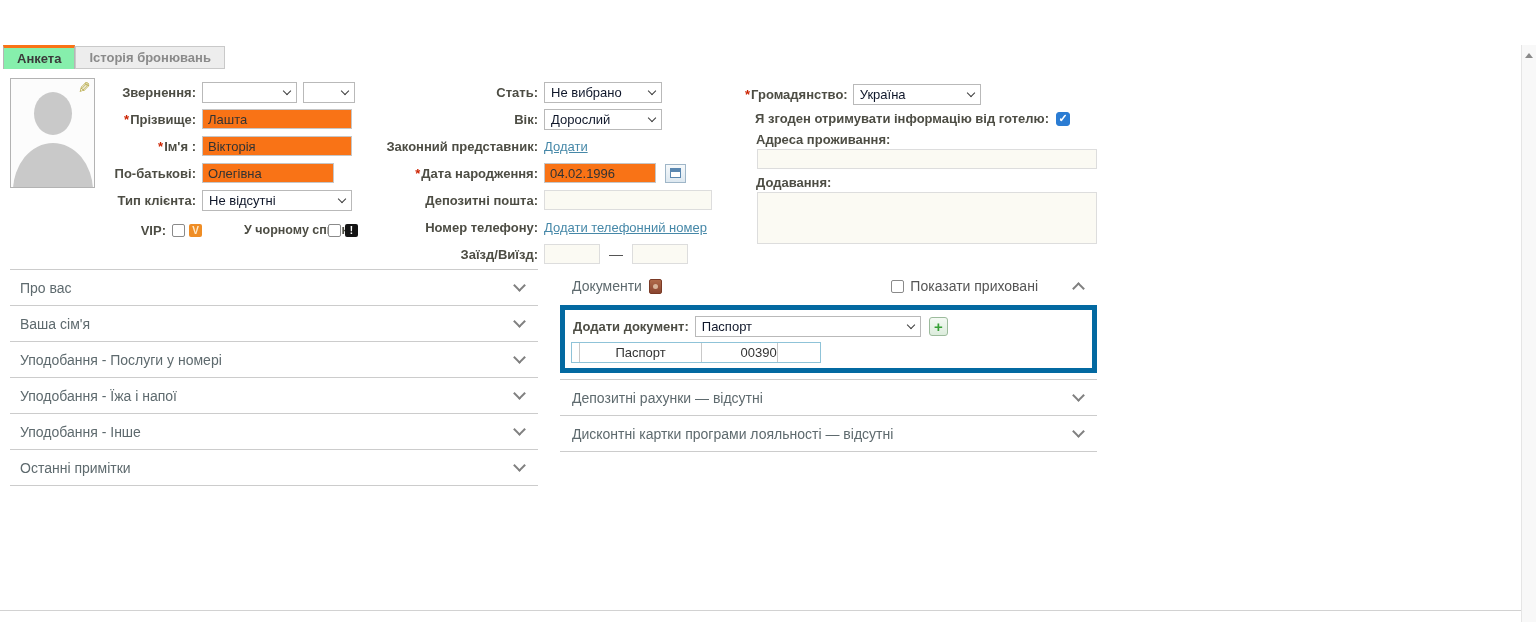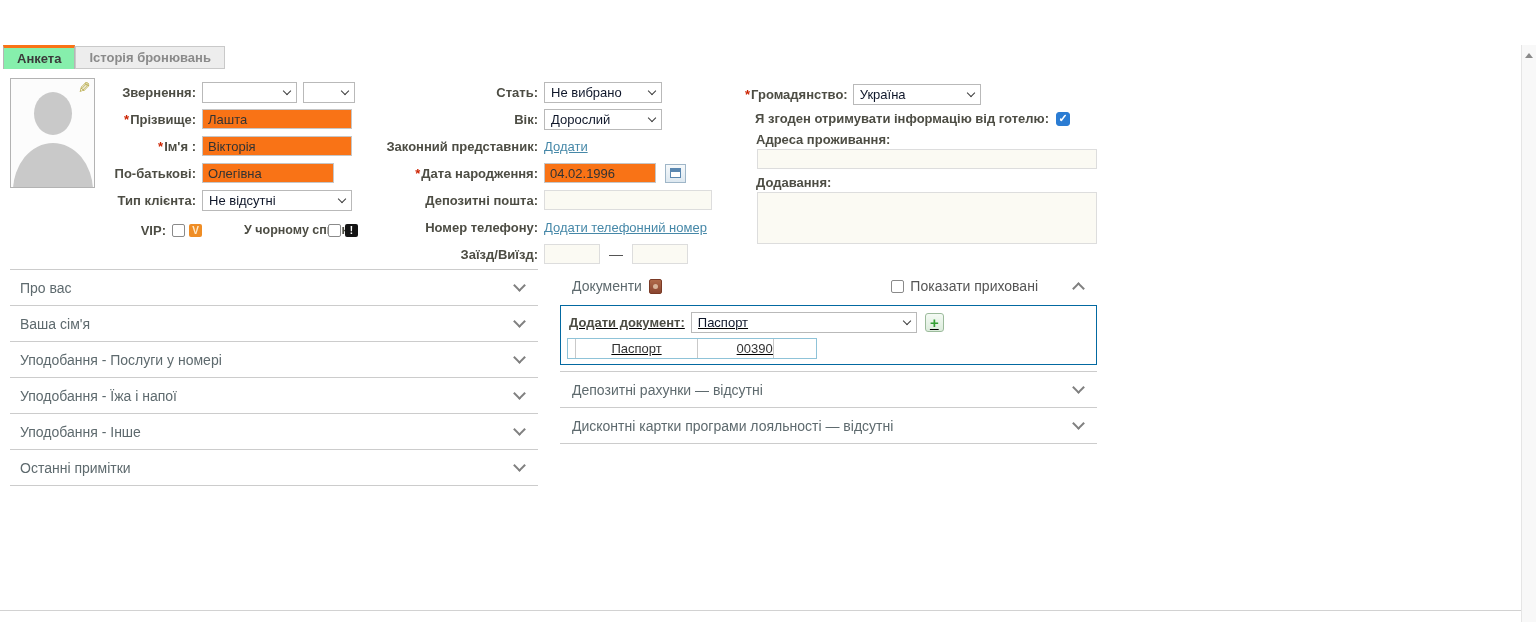--- a/index.html
+++ b/index.html
@@ -68,21 +68,21 @@
   .chev-up { width:9px; height:9px; border-right:2px solid #808080; border-bottom:2px solid #808080; transform:rotate(-135deg); margin-top:5px; }
   .mla { margin-left:auto; }
 
   
   .docs { position:absolute; left:560px; top:270px; width:537px; }
   .doc-header { display:flex; align-items:center; height:32px; font-size:14px; color:#5e6a6e; padding:0 10px 0 12px; }
   .passport-icon { width:13px; height:15px; background:linear-gradient(#b06a4a,#8a4530); border:1px solid #7a3a26; border-radius:2px; margin-left:7px; position:relative; }
   .passport-icon::after { content:""; position:absolute; left:3px; top:4px; width:5px; height:5px; border-radius:50%; background:#d8b49a; }
   .show-hidden { display:flex; align-items:center; gap:6px; cursor:pointer; }
   .show-hidden-label { font-size:14px; color:#555; }
-  .doc-box { border:1px solid #0369a1; margin-top:3px; padding:4px 6px 5px 4px; background:#fff;text-decoration:underline; }
+  .doc-box { border:5px solid #0369a1; margin-top:3px; padding:4px 6px 5px 4px; background:#fff; }
   .add-row { display:flex; align-items:center; padding:2px 2px 5px 4px; }
   .add-label { font-weight:bold; color:#4d4d44; font-size:13px; white-space:nowrap; margin-right:6px; }
   .plus-btn { width:19px; height:19px; border:1px solid #9cbb9c; background:linear-gradient(#f4faf4,#dcecdc); border-radius:3px; display:flex; align-items:center; justify-content:center; margin-left:8px; cursor:pointer; color:#35a035; font-size:15px; font-weight:bold; line-height:1; }
   .doc-row { width:250px; border:1px solid #8fc3d8; display:flex; height:21px; margin-left:2px; background:#fff; cursor:pointer; }
   .doc-cell-sel { width:8px; border-right:1px solid #c9c9c9; }
   .doc-cell-type { width:122px; border-right:1px solid #c9c9c9; display:flex; align-items:center; justify-content:center; font-size:13px; color:#333; }
   .doc-cell-num { width:76px; border-right:1px solid #c9c9c9; display:flex; align-items:center; justify-content:flex-end; font-size:13px; color:#333; overflow:hidden; }
   .doc-cell-num span { margin-right:-7px; white-space:nowrap; }
   .doc-cell-fill { flex:1; }
   .right-acc { margin-top:6px; border-top:1px solid #ccc; }

